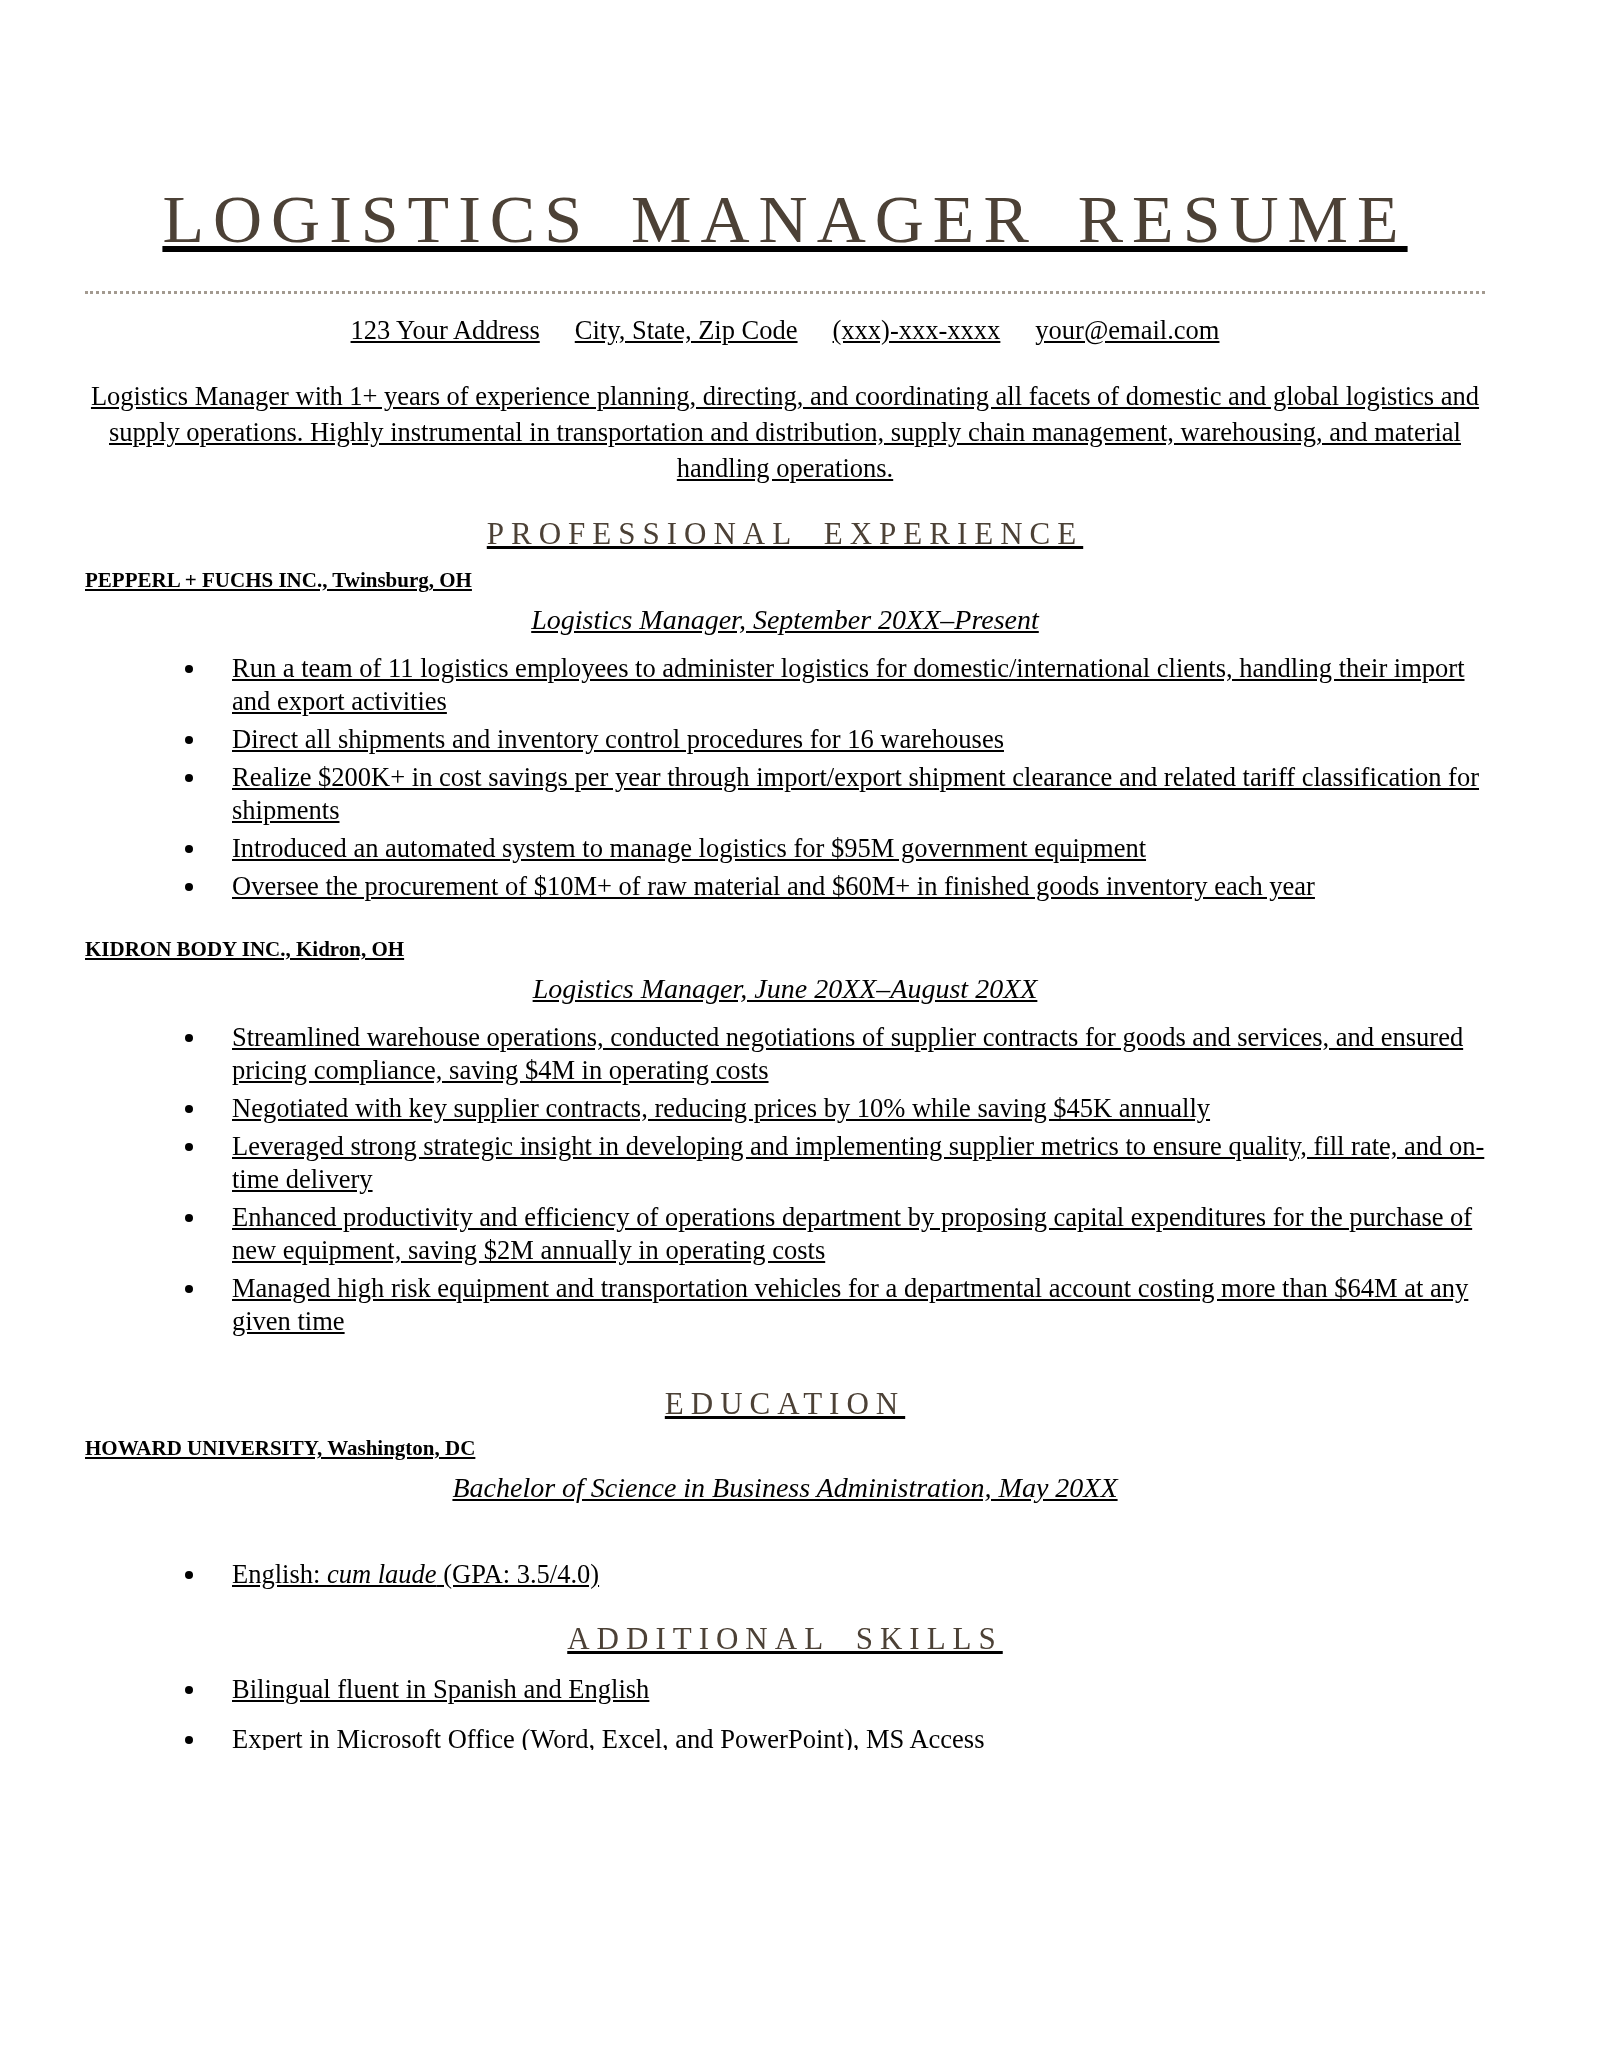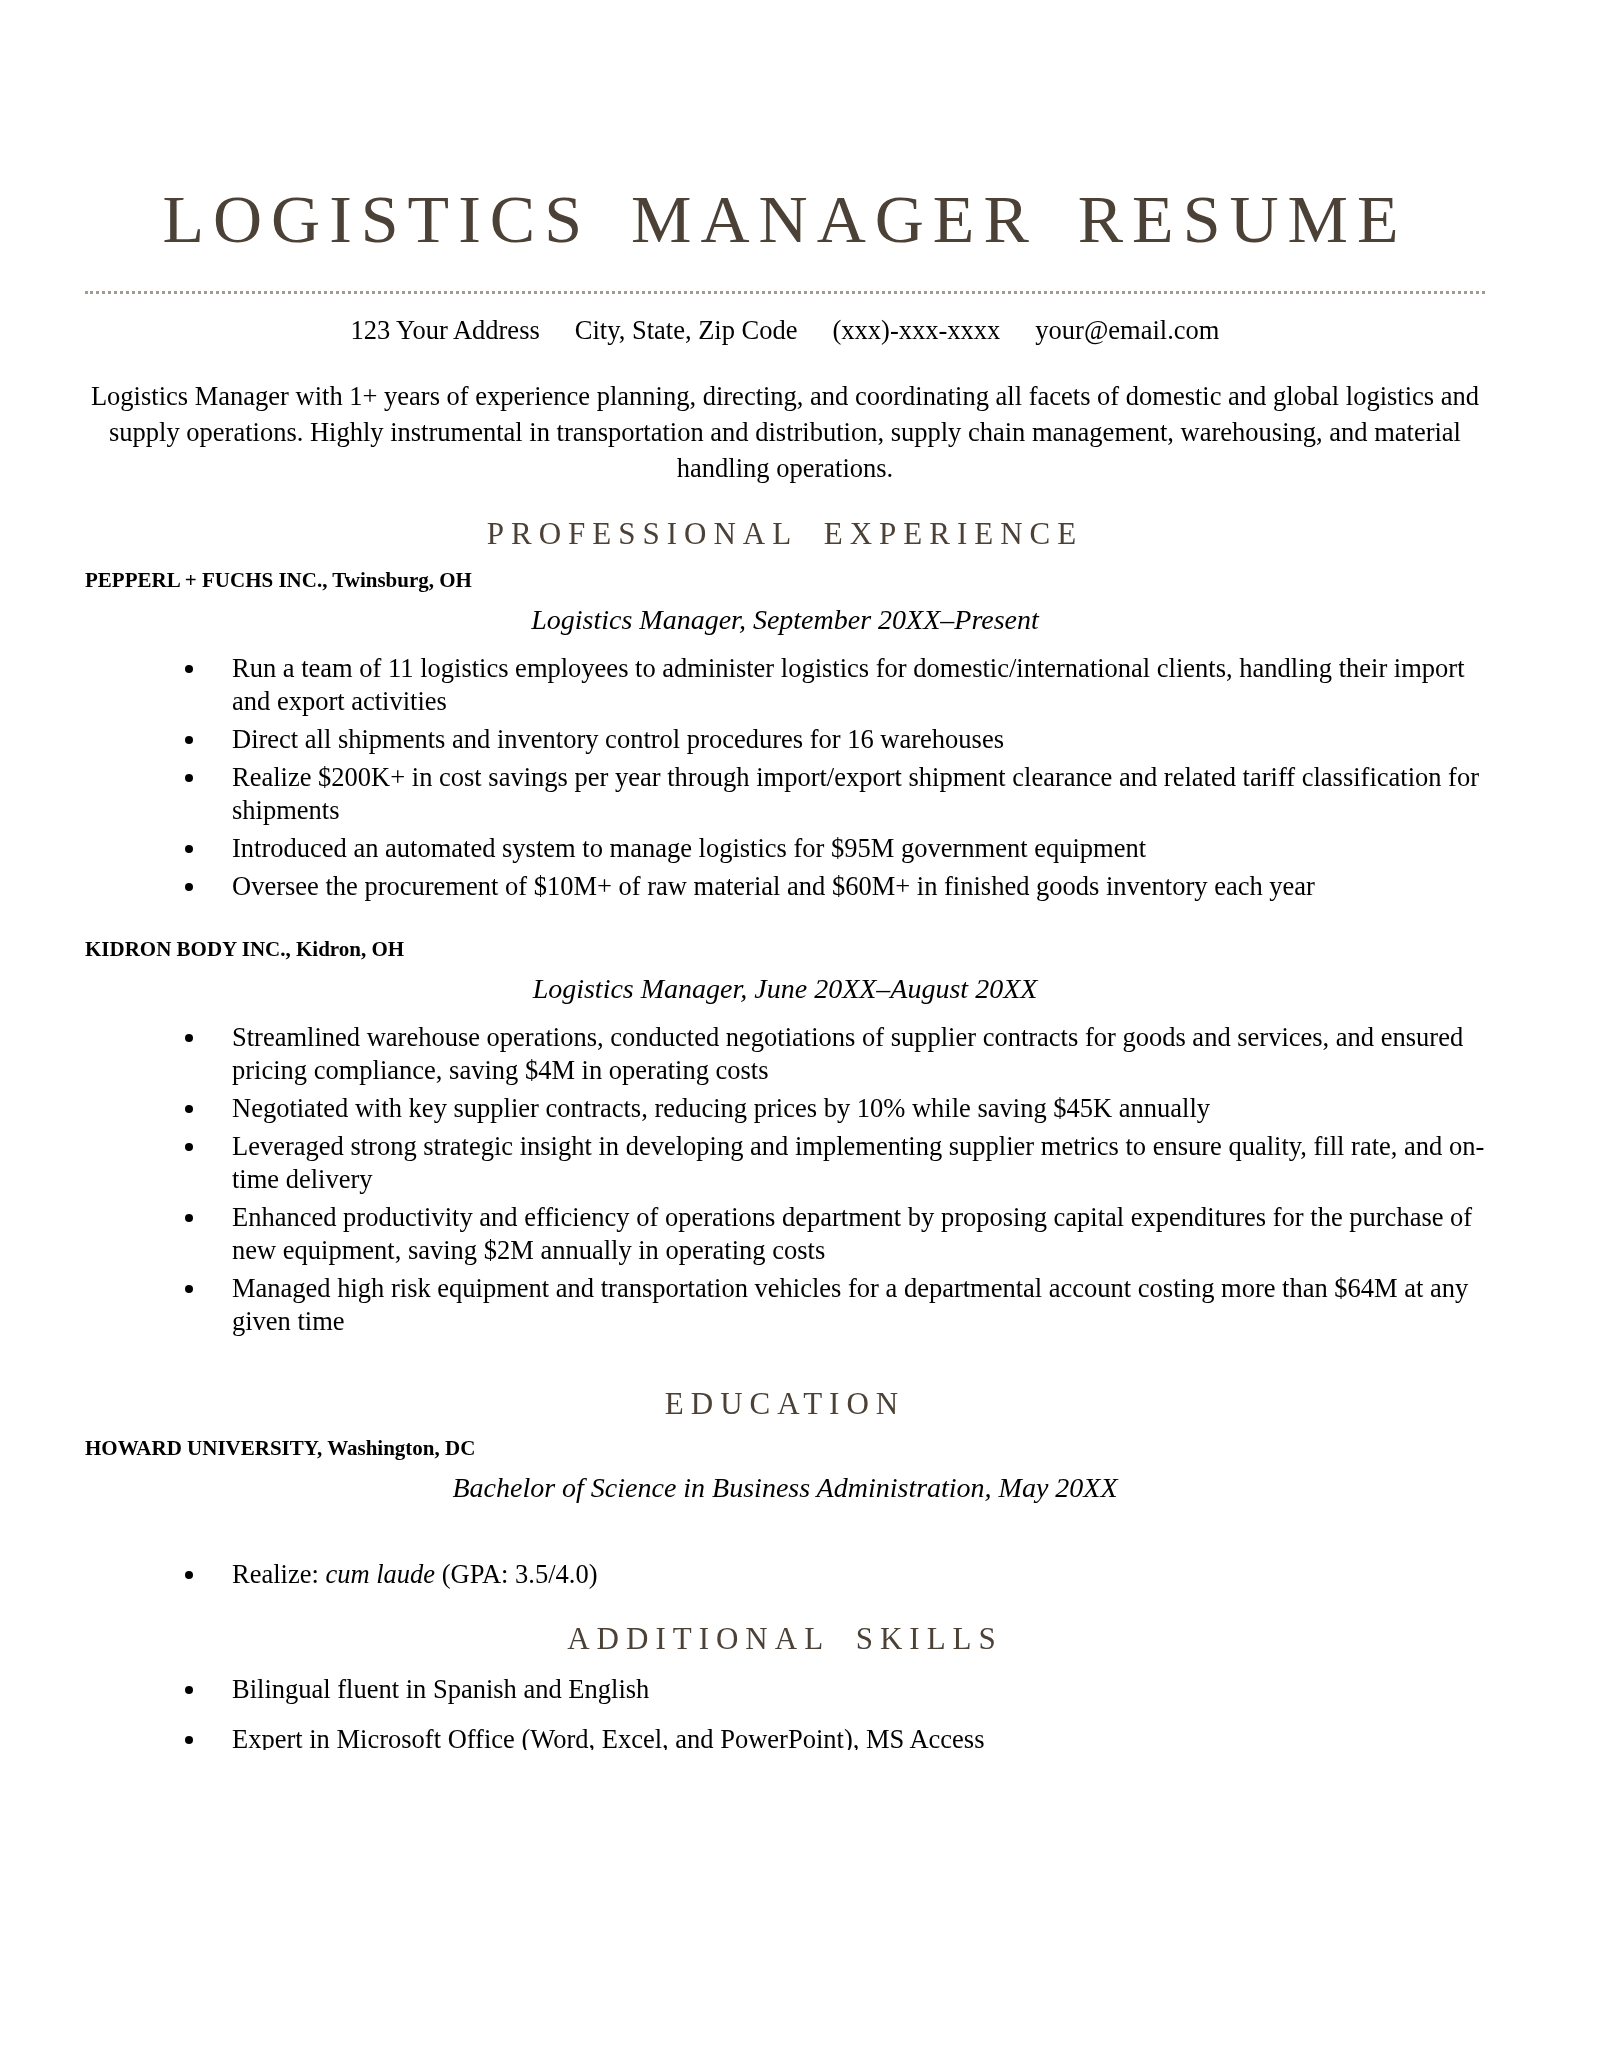--- a/index.html
+++ b/index.html
@@ -10,20 +10,21 @@
   *{box-sizing:border-box;}
   html,body{margin:0;padding:0;background:#ffffff;}
   .page{
     position:relative;
     width:1600px;
     height:1750px;
     background:#ffffff;
     color:var(--text);
     font-family:"Liberation Serif", serif;
     padding:183px 115px 0 85px;
+    text-decoration:underline;
   }
   .doc-title{
     margin:0;
     text-align:center;
     font-weight:normal;
     font-size:68px;
     line-height:72px;
     letter-spacing:9px;
     word-spacing:14px;
     color:var(--accent);
@@ -180,21 +181,21 @@
     </div>
 
   <h2 class="sec-heading edu">EDUCATION</h2>
 
   <div class="company school">HOWARD UNIVERSITY, Washington, DC</div>
   <div class="role">Bachelor of Science in Business Administration, May 20XX</div>
 
   <ul class="bullets honors">
     <li class="bullet-item">
       <span class="dot"></span>
-      <span class="btxt"><span>Realize: </span><span class="em-italic">cum laude</span><span> (GPA: 3.5/4.0)</span></span>
+      <span class="btxt"><span>English: </span><span class="em-italic">cum laude</span><span> (GPA: 3.5/4.0)</span></span>
     </li>
   </ul>
 
   <h2 class="sec-heading skills">ADDITIONAL SKILLS</h2>
 
   <div>
       <ul class="bullets skills">
         <li class="bullet-item">
           <span class="dot"></span>
           <span class="btxt">Bilingual fluent in Spanish and English</span>

